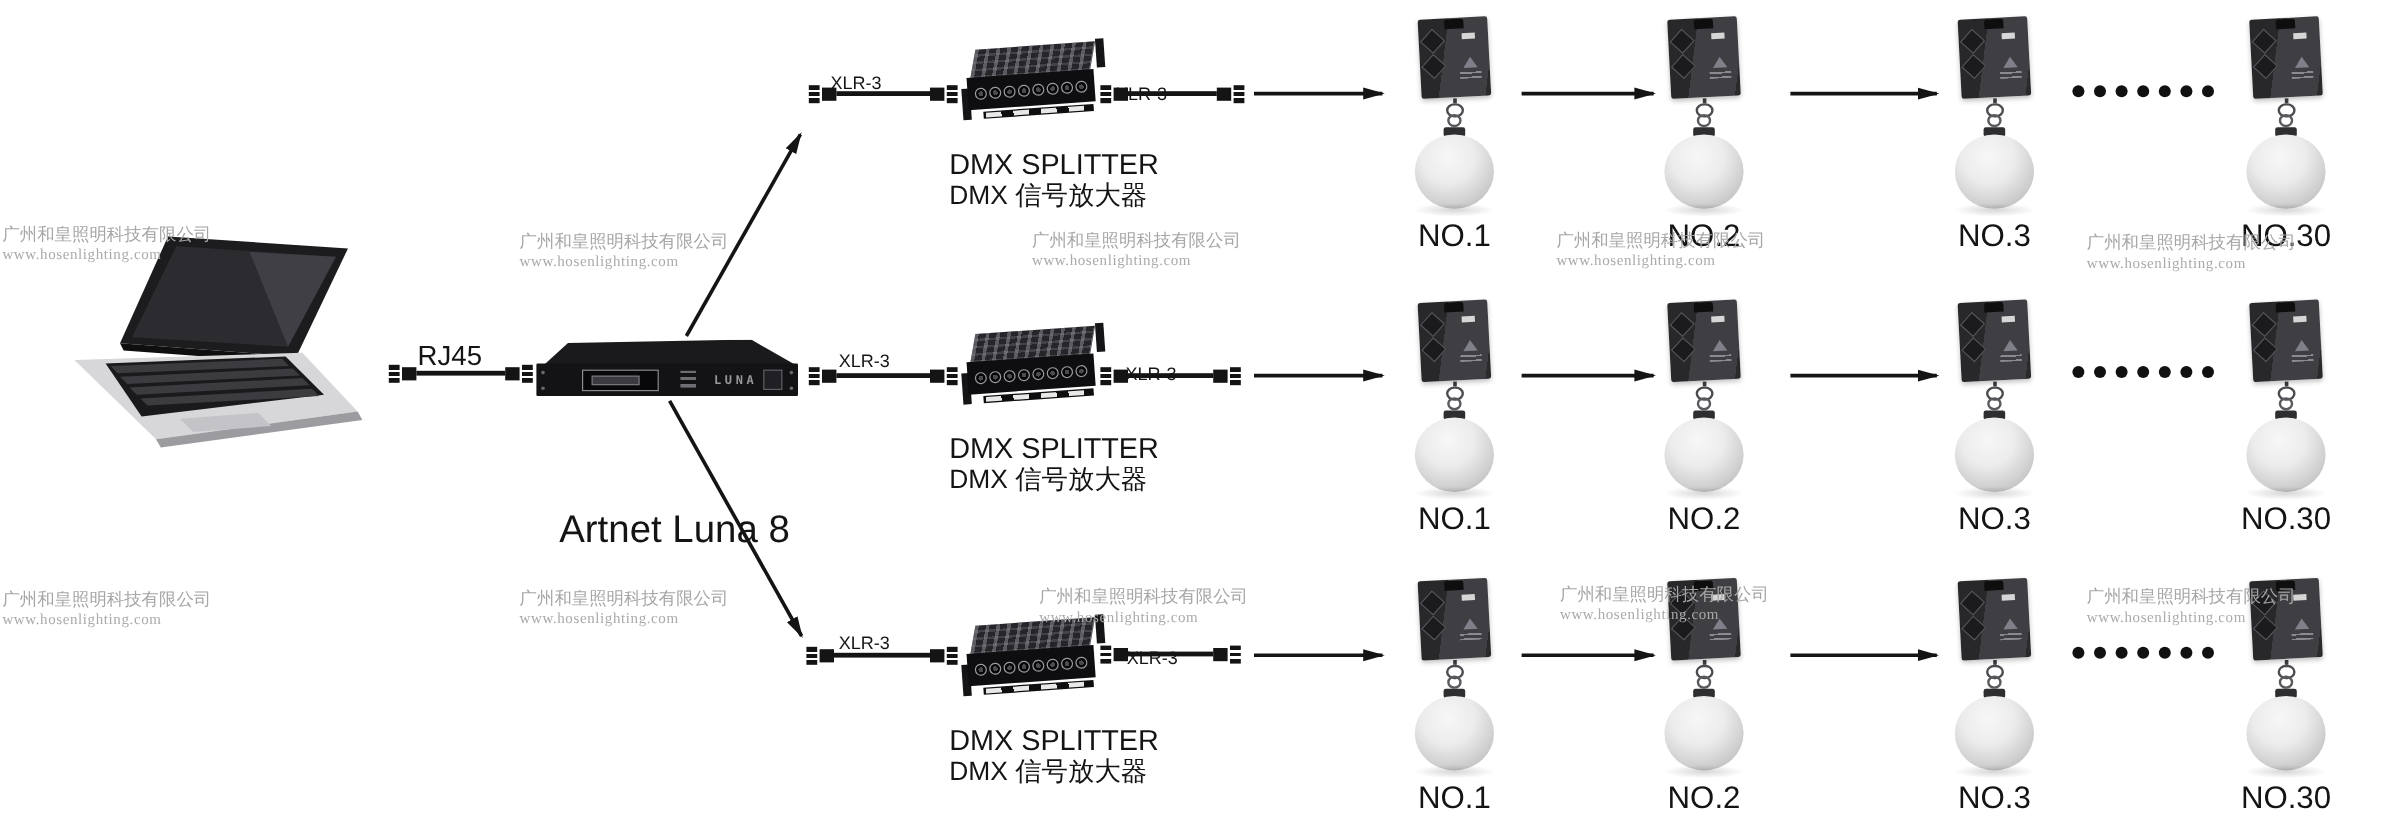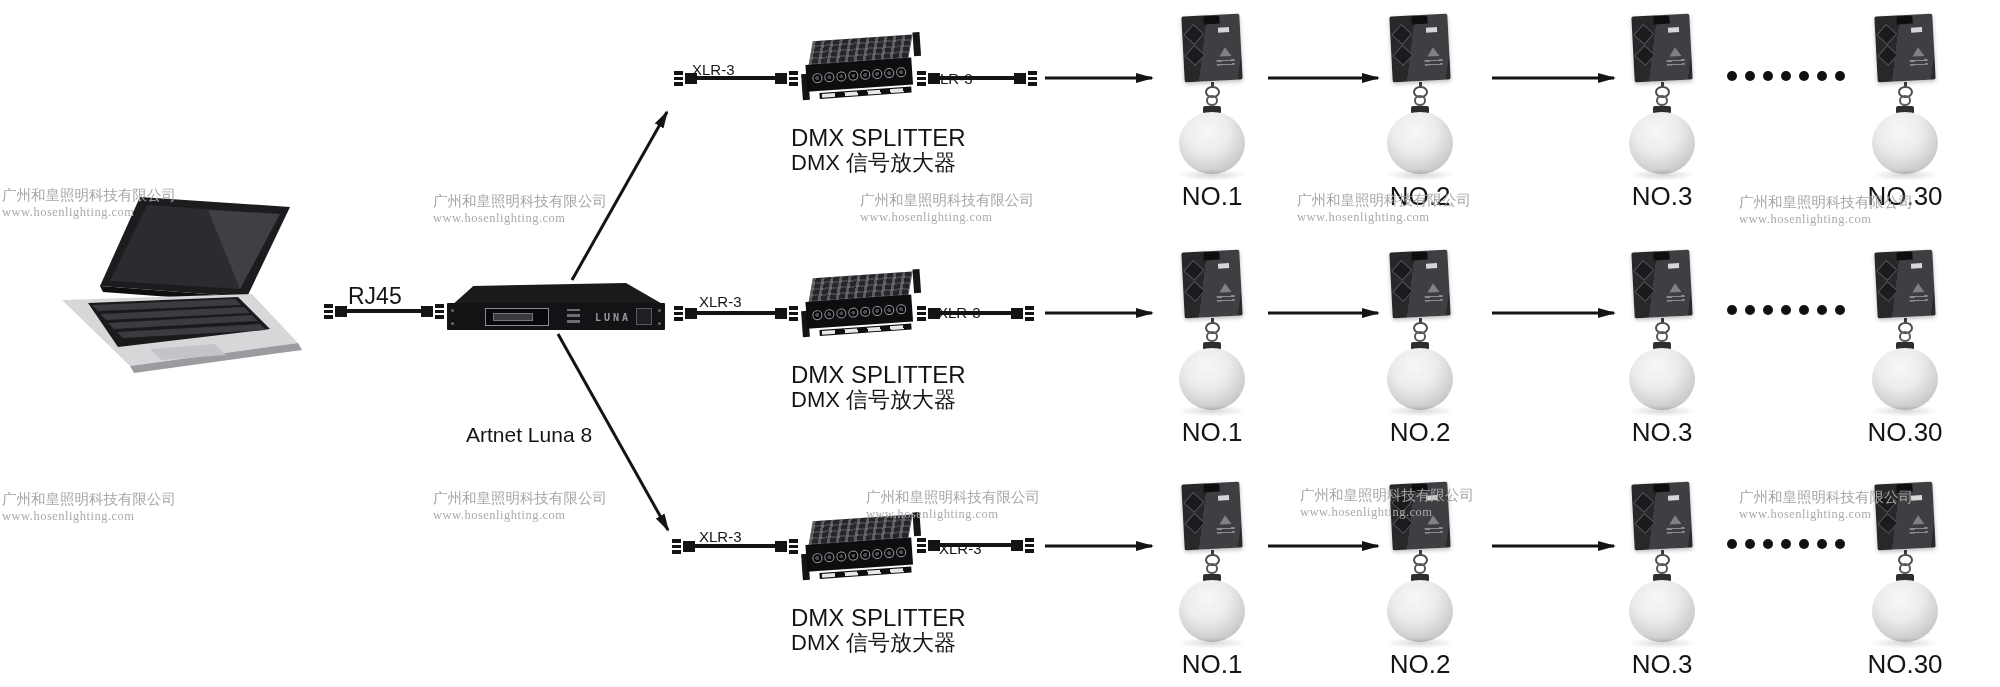--- a/index.html
+++ b/index.html
@@ -5,21 +5,21 @@
   html,body{margin:0;padding:0;background:#fff;}
   #canvas{position:relative;width:2000px;height:687px;background:#fff;overflow:hidden;
           font-family:"Liberation Sans",sans-serif;color:#141414;}
   .abs{position:absolute;}
 
   
   .brand{left:104px;top:22px;font-size:24px;font-weight:600;letter-spacing:.5px;}
   .computer-caption{left:93px;top:422px;font-size:31px;font-weight:400;}
   .rj45-label{left:348px;top:271px;font-size:23px;font-weight:500;margin-top:12px;}
   .xlr-label{font-size:15px;font-weight:500;margin-top:28px;}
-  .luna-caption{left:466px;top:423px;font-size:21px;font-weight:500;}
+  .luna-caption{left:466px;top:423px;font-size:32px;font-weight:500;}
   .split-cap{width:230px;line-height:24px;margin-left:10px;}
   .split-cap .l1{font-size:24px;font-weight:500;display:block;}
   .split-cap .l2{font-size:22px;font-weight:500;display:block;margin-top:1px;}
   .unit-label{font-size:26px;font-weight:500;margin-top:5px;text-align:center;}
 
   
   .wm{width:180px;z-index:6;pointer-events:none;}
   .wm .w1{display:block;font-family:"Liberation Serif","DejaVu Serif",serif;
           font-size:14.5px;color:#a6a6a6;white-space:nowrap;}
   .wm .w2{display:block;font-family:Liberation Serif, serif;

